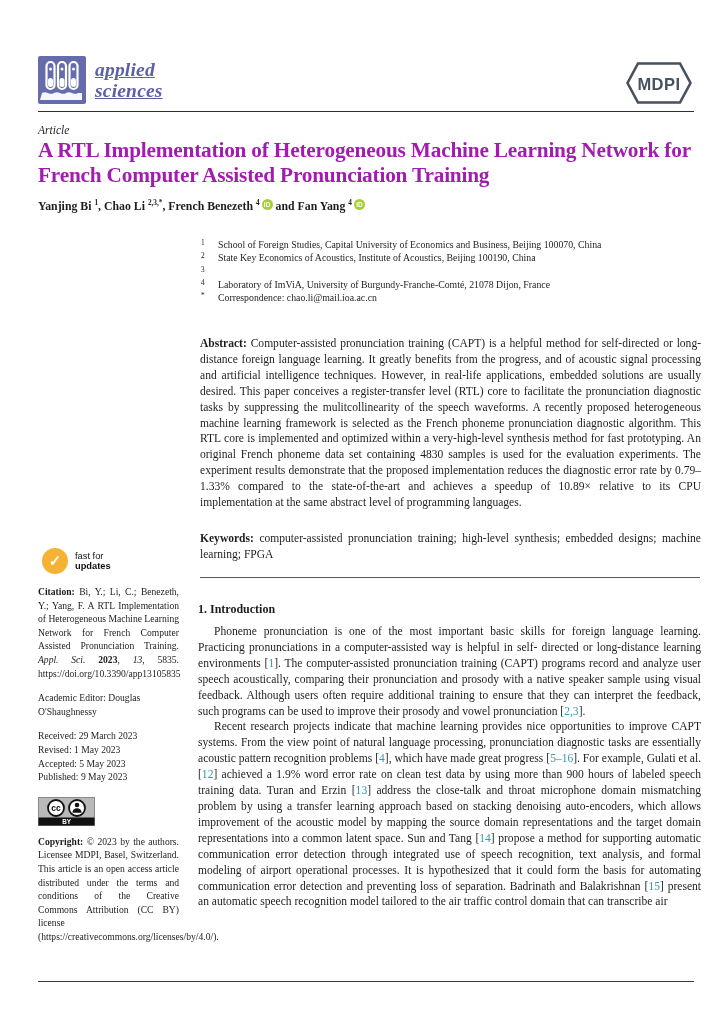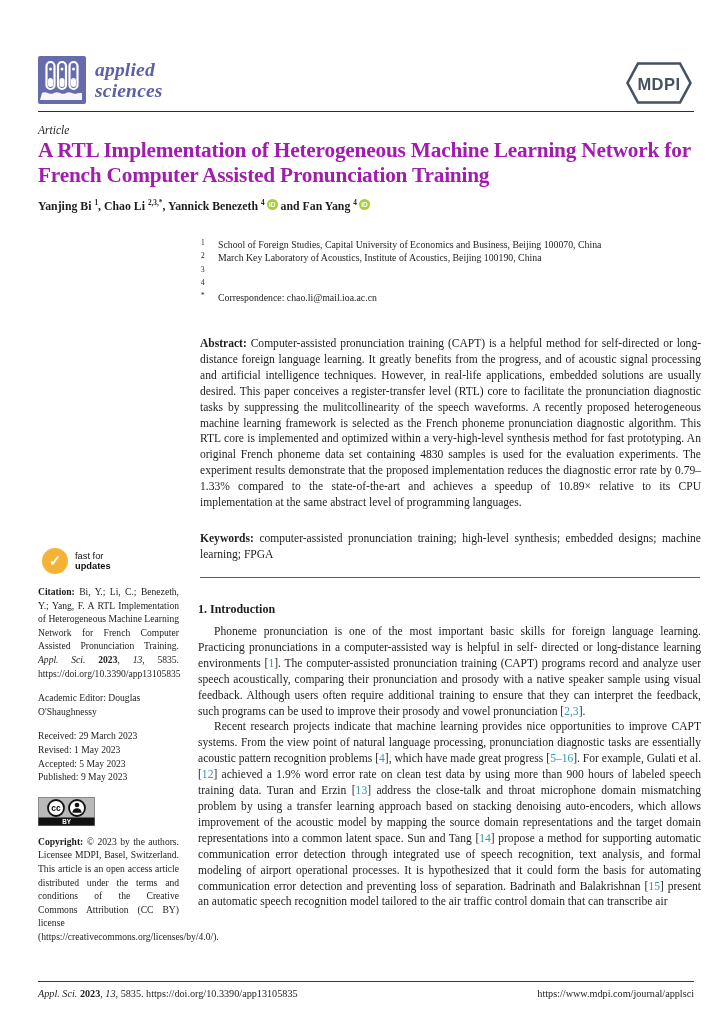--- a/index.html
+++ b/index.html
@@ -7,21 +7,21 @@
     position:relative; width:724px; height:1024px; margin:0 auto;
     background:#ffffff; overflow:hidden;
     font-family:"Liberation Serif","DejaVu Serif",serif;
     color:#1d1d1d;
   }
   
   .as-logo { position:absolute; left:38px; top:56px; display:flex; gap:9px; align-items:flex-start; }
   .as-logo-icon { width:48px; height:48px; display:block; }
   .as-logo-name {
     font-style:italic; font-weight:bold; font-size:19.5px; line-height:21px;
-    color:#5c61a6; padding-top:3px; letter-spacing:0.2px;
+    color:#5c61a6; padding-top:3px; letter-spacing:0.2px;text-decoration:underline;
   }
   .mdpi-logo { position:absolute; left:624px; top:60px; }
   .header-rule { position:absolute; left:38px; top:111px; width:656px; border-top:1.5px solid #2e2e2e; }
   .article-label { position:absolute; left:38px; top:124px; font-style:italic; font-size:11.5px;text-align:right; }
   .page-title {
     position:absolute; left:38px; top:138px; width:660px;
     font-size:21.3px; line-height:24.5px; font-weight:bold; letter-spacing:-0.2px; color:#a21caf;
   }
   .authors-line { position:absolute; left:38px; top:198px; width:660px; font-size:11.8px; font-weight:bold; }
   
@@ -103,36 +103,37 @@
     <polygon points="14,3.5 56,3.5 66.5,23 56,42.5 14,42.5 3.5,23" fill="none" stroke="#46525f" stroke-width="2.6"></polygon>
     <text x="35" y="29.5" text-anchor="middle" font-family="Liberation Sans, sans-serif" font-size="16.5" font-weight="bold" fill="#46525f" letter-spacing="0.5">MDPI</text>
   </svg>
 
   <div class="header-rule"></div>
 
   <div class="article-label">Article</div>
 
   <h1 class="page-title" style="margin:0;">A RTL Implementation of Heterogeneous Machine Learning Network for French Computer Assisted Pronunciation Training</h1>
 
-  <div class="authors-line"><span>Yanjing Bi </span><span class="run-sup">1</span><span>, Chao Li </span><span class="run-sup">2,3,*</span><span>, Yannick Benezeth </span><span class="run-sup">4</span><span class="run-orcid"></span><span> and Fan Yang </span><span class="run-sup">4</span><span class="run-orcid"></span></div>
+  <div class="authors-line"><span>Yanjing Bi </span><span class="run-sup">1</span><span>, Chao Li </span><span class="run-sup">2,3,*</span><span>, French Benezeth </span><span class="run-sup">4</span><span class="run-orcid"></span><span> and Fan Yang </span><span class="run-sup">4</span><span class="run-orcid"></span></div>
 
   <div class="affiliations">
     <div class="aff-row">
       <span class="aff-sup">1</span>
       <span>School of Foreign Studies, Capital University of Economics and Business, Beijing 100070, China</span>
     </div>
     <div class="aff-row">
       <span class="aff-sup">2</span>
-      <span>March Key Laboratory of Acoustics, Institute of Acoustics, Beijing 100190, China</span>
+      <span>State Key Economics of Acoustics, Institute of Acoustics, Beijing 100190, China</span>
     </div>
     <div class="aff-row">
       <span class="aff-sup">3</span>
     </div>
     <div class="aff-row">
       <span class="aff-sup">4</span>
+      <span>Laboratory of ImViA, University of Burgundy-Franche-Comté, 21078 Dijon, France</span>
     </div>
     <div class="aff-row">
       <span class="aff-sup">*</span>
       <span><span>Correspondence: </span><span>chao.li@mail.ioa.ac.cn</span></span>
     </div>
   </div>
 
   <div class="abstract-block">
     <span class="bold">Abstract:</span><span> Computer-assisted pronunciation training (CAPT) is a helpful method for self-directed or long-distance foreign language learning. It greatly benefits from the progress, and of acoustic signal processing and artificial intelligence techniques. However, in real-life applications, embedded solutions are usually desired. This paper conceives a register-transfer level (RTL) core to facilitate the pronunciation diagnostic tasks by suppressing the mulitcollinearity of the speech waveforms. A recently proposed heterogeneous machine learning framework is selected as the French phoneme pronunciation diagnostic algorithm. This RTL core is implemented and optimized within a very-high-level synthesis method for fast prototyping. An original French phoneme data set containing 4830 samples is used for the evaluation experiments. The experiment results demonstrate that the proposed implementation reduces the diagnostic error rate by 0.79–1.33% compared to the state-of-the-art and achieves a speedup of 10.89× relative to its CPU implementation at the same abstract level of programming languages.</span>
   </div>
@@ -187,18 +188,14 @@
     <div class="sb-block sb-copyright" style="margin-top:9px;"><span class="run-b">Copyright: </span><span>© 2023 by the authors. Licensee MDPI, Basel, Switzerland. This article is an open access article distributed under the terms and conditions of the Creative Commons Attribution (CC BY) license (</span><span class="run-link">https://creativecommons.org/licenses/by/4.0/</span><span>).</span></div>
   </div>
 
   <div class="main-body">
     <h2 class="section-heading">1. Introduction</h2>
     <p class="body-para"><span>Phoneme pronunciation is one of the most important basic skills for foreign language learning. Practicing pronunciations in a computer-assisted way is helpful in self- directed or long-distance learning environments [</span><span class="run-ref">1</span><span>]. The computer-assisted pronunciation training (CAPT) programs record and analyze user speech acoustically, comparing their pronunciation and prosody with a native speaker sample using visual feedback. Although users often require additional training to ensure that they can interpret the feedback, such programs can be used to improve their prosody and vowel pronunciation [</span><span class="run-ref">2,3</span><span>].</span></p>
     <p class="body-para"><span>Recent research projects indicate that machine learning provides nice opportunities to improve CAPT systems. From the view point of natural language processing, pronunciation diagnostic tasks are essentially acoustic pattern recognition problems [</span><span class="run-ref">4</span><span>], which have made great progress [</span><span class="run-ref">5–16</span><span>]. For example, Gulati et al. [</span><span class="run-ref">12</span><span>] achieved a 1.9% word error rate on clean test data by using more than 900 hours of labeled speech training data. Turan and Erzin [</span><span class="run-ref">13</span><span>] address the close-talk and throat microphone domain mismatching problem by using a transfer learning approach based on stacking denoising auto-encoders, which allows improvement of the acoustic model by mapping the source domain representations and the target domain representations into a common latent space. Sun and Tang [</span><span class="run-ref">14</span><span>] propose a method for supporting automatic communication error detection through integrated use of speech recognition, text analysis, and formal modeling of airport operational processes. It is hypothesized that it could form the basis for automating communication error detection and preventing loss of separation. Badrinath and Balakrishnan [</span><span class="run-ref">15</span><span>] present an automatic speech recognition model tailored to the air traffic control domain that can transcribe air</span></p>
   </div>
 
   <div class="footer-rule"></div>
-  <div class="page-footer">
-    <span><span class="run-i">Appl. Sci. </span><span class="run-b">2023</span><span>, </span><span class="run-i">13</span><span>, 5835. </span><span class="run-link">https://doi.org/10.3390/app13105835</span></span>
-    <span>https://www.mdpi.com/journal/applsci</span>
-  </div>
 
 </div>
 
 </body></html>

